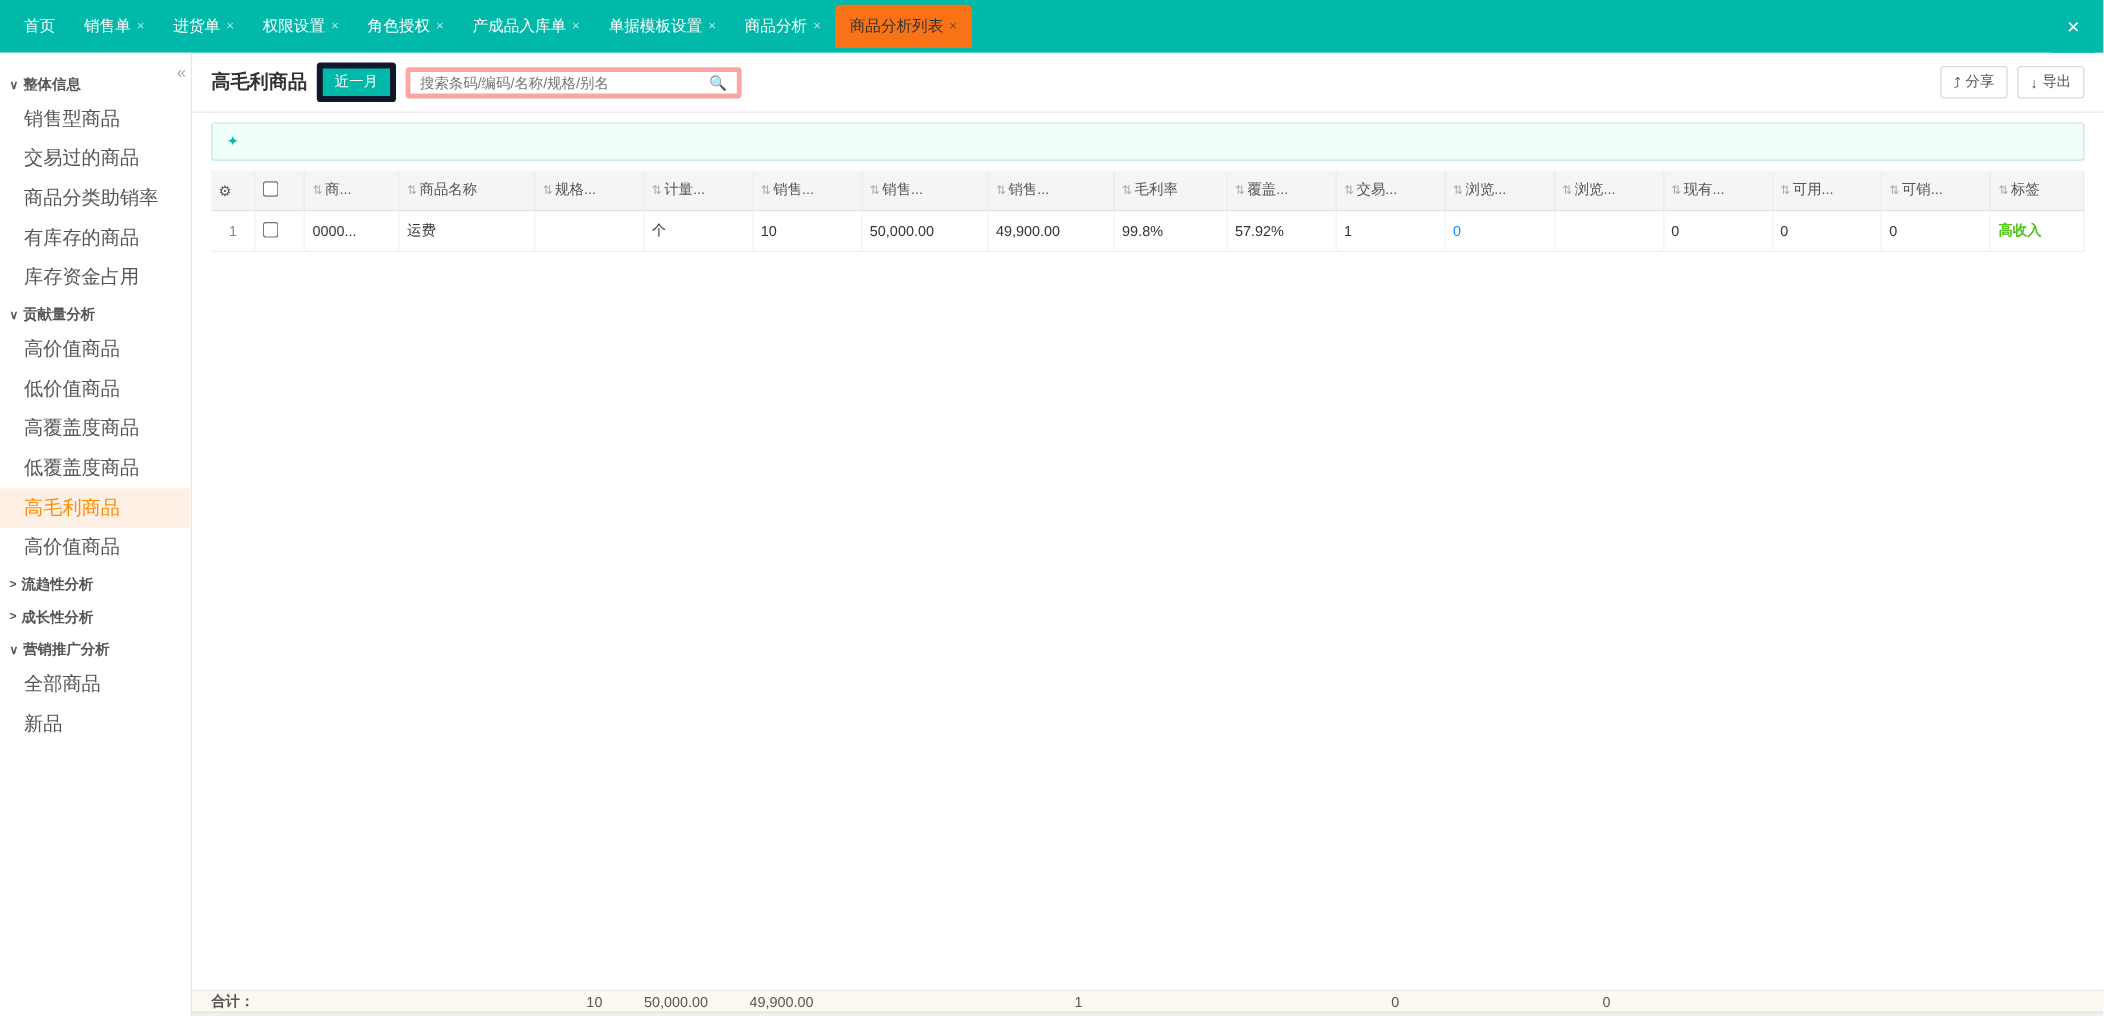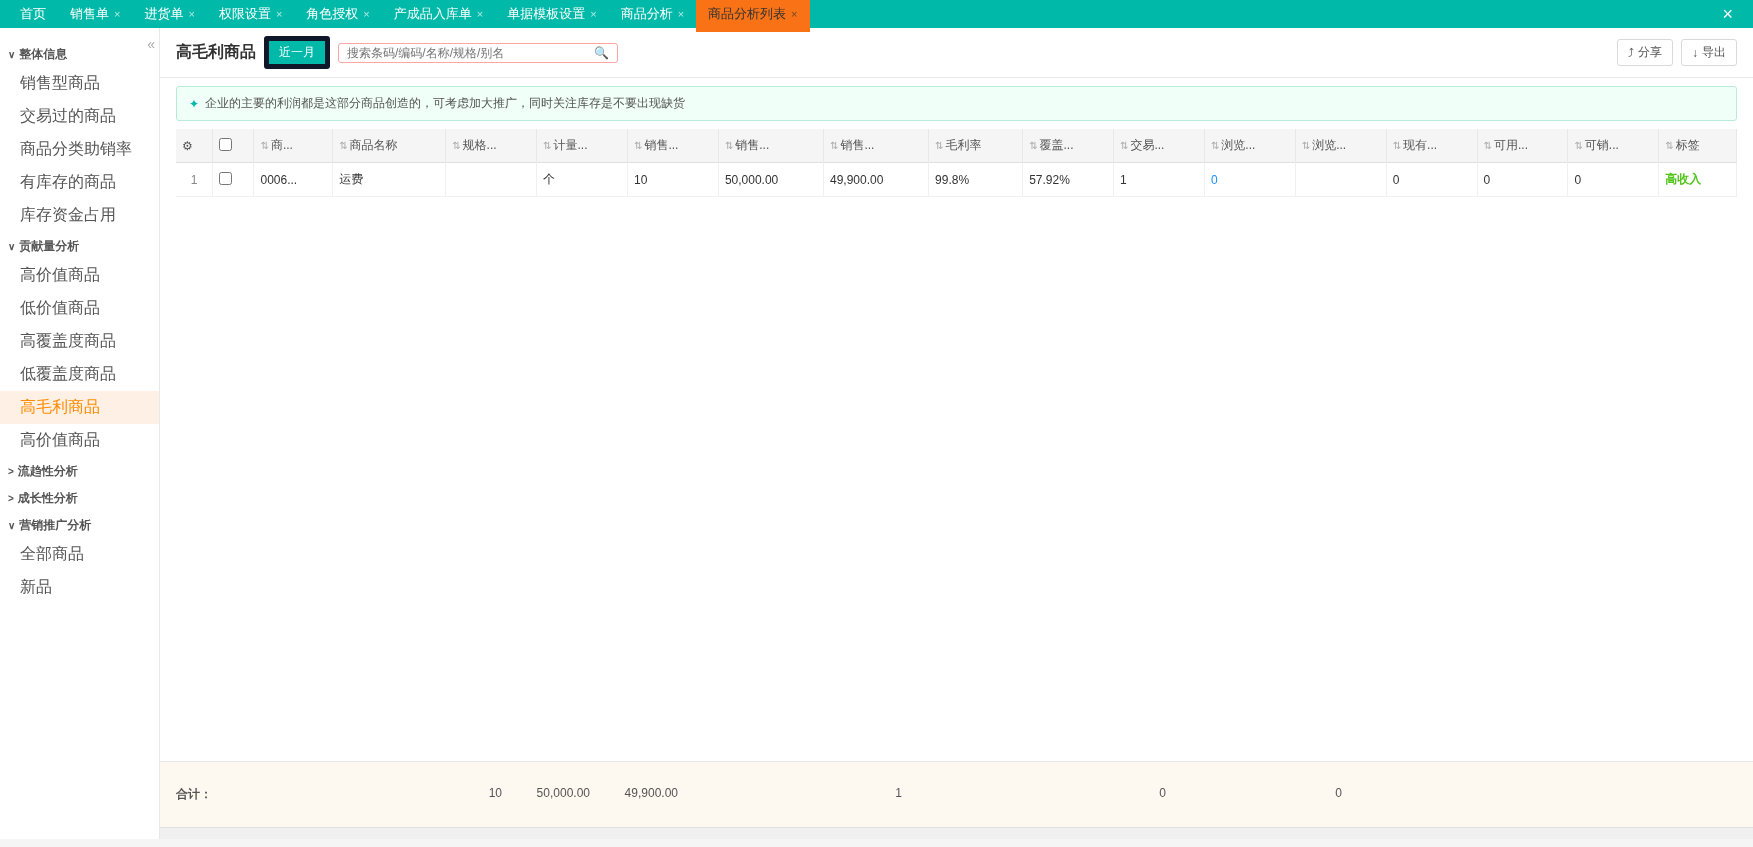--- a/index.html
+++ b/index.html
@@ -2,21 +2,21 @@
 <html><head>
   <meta charset="utf-8">
   <style>
     * { box-sizing: border-box; margin: 0; padding: 0; }
     body { font-family: 'Microsoft YaHei', Arial, sans-serif; font-size: 12px; background: #f5f5f5; overflow: hidden; }
 
     
     .top-nav {
       display: flex; align-items: center;
       background: #00b9a8;
-      height: 28px;
+      height: 44px;
       padding: 0 8px;
       color: #fff;
       text-align: center;
     }
     .top-nav .nav-item {
       padding: 0 12px;
       height: 36px;
       display: flex; align-items: center;
       cursor: pointer;
       font-size: 13px;
@@ -109,21 +109,21 @@
       border-radius: 3px;
       cursor: pointer;
       font-size: 12px;
     }
     .filter-btn.active {
       background: #00b9a8;
       color: #fff;
     }
     .search-box {
       display: flex; align-items: center;
-      border: 1px solid #fca5a5;
+      border: 4px solid #fca5a5;
       border-radius: 3px;
       padding: 2px 8px;
       flex: 1;
       max-width: 280px;
     }
     .search-box input {
       border: none; outline: none; font-size: 12px; flex: 1;
       background: transparent;
       color: #aaa;
     }
@@ -185,23 +185,23 @@
       white-space: nowrap;
       border-right: 1px solid #f0f0f0;
     }
     .tag-high { color: #52c41a; font-weight: bold; }
     .tag-link { color: #1890ff; cursor: pointer; }
 
     
     .table-footer {
       background: #fef9f0;
       border-top: 1px solid #e8e8e8;
-      padding: 24px 16px;
+      padding: 0 16px;
       display: flex;
-      align-items: flex-start;
+      align-items: center;
       font-size: 12px;
       color: #555;
       gap: 8px;
     }
     .footer-label { font-weight: bold; }
     .footer-cell {
       min-width: 80px;
       text-align: right;
       padding: 0 6px;
     }
@@ -274,21 +274,20 @@
         <span>分享</span>
       </button>
       <button class="action-btn">
         <span>↓</span>
         <span>导出</span>
       </button>
     </div>
 
     <div class="info-banner">
       <span class="tip-icon">✦</span>
-      <span>企业的主要的利润都是这部分商品创造的，可考虑加大推广，同时关注库存是不要出现缺货</span>
     </div>
 
     <div class="table-container">
       <table>
         <thead>
           <tr id="table-header-row">
               <th><span>⚙</span></th>
               <th><input type="checkbox" style=""></th>
               <th><span class="sort-icon">⇅</span>商...</th>
               <th><span class="sort-icon">⇅</span>商品名称</th>
@@ -305,21 +304,21 @@
               <th><span class="sort-icon">⇅</span>现有...</th>
               <th><span class="sort-icon">⇅</span>可用...</th>
               <th><span class="sort-icon">⇅</span>可销...</th>
               <th><span class="sort-icon">⇅</span>标签</th>
             </tr>
         </thead>
         <tbody id="table-body">
             <tr>
               <td style="color: rgb(136, 136, 136); text-align: center;">1</td>
               <td><input type="checkbox" style=""></td>
-              <td>0006...</td>
+              <td>0000...</td>
               <td>运费</td>
               <td></td>
               <td>个</td>
               <td>10</td>
               <td>50,000.00</td>
               <td>49,900.00</td>
               <td>99.8%</td>
               <td>57.92%</td>
               <td>1</td>
               <td><span class="tag-link">0</span></td>

